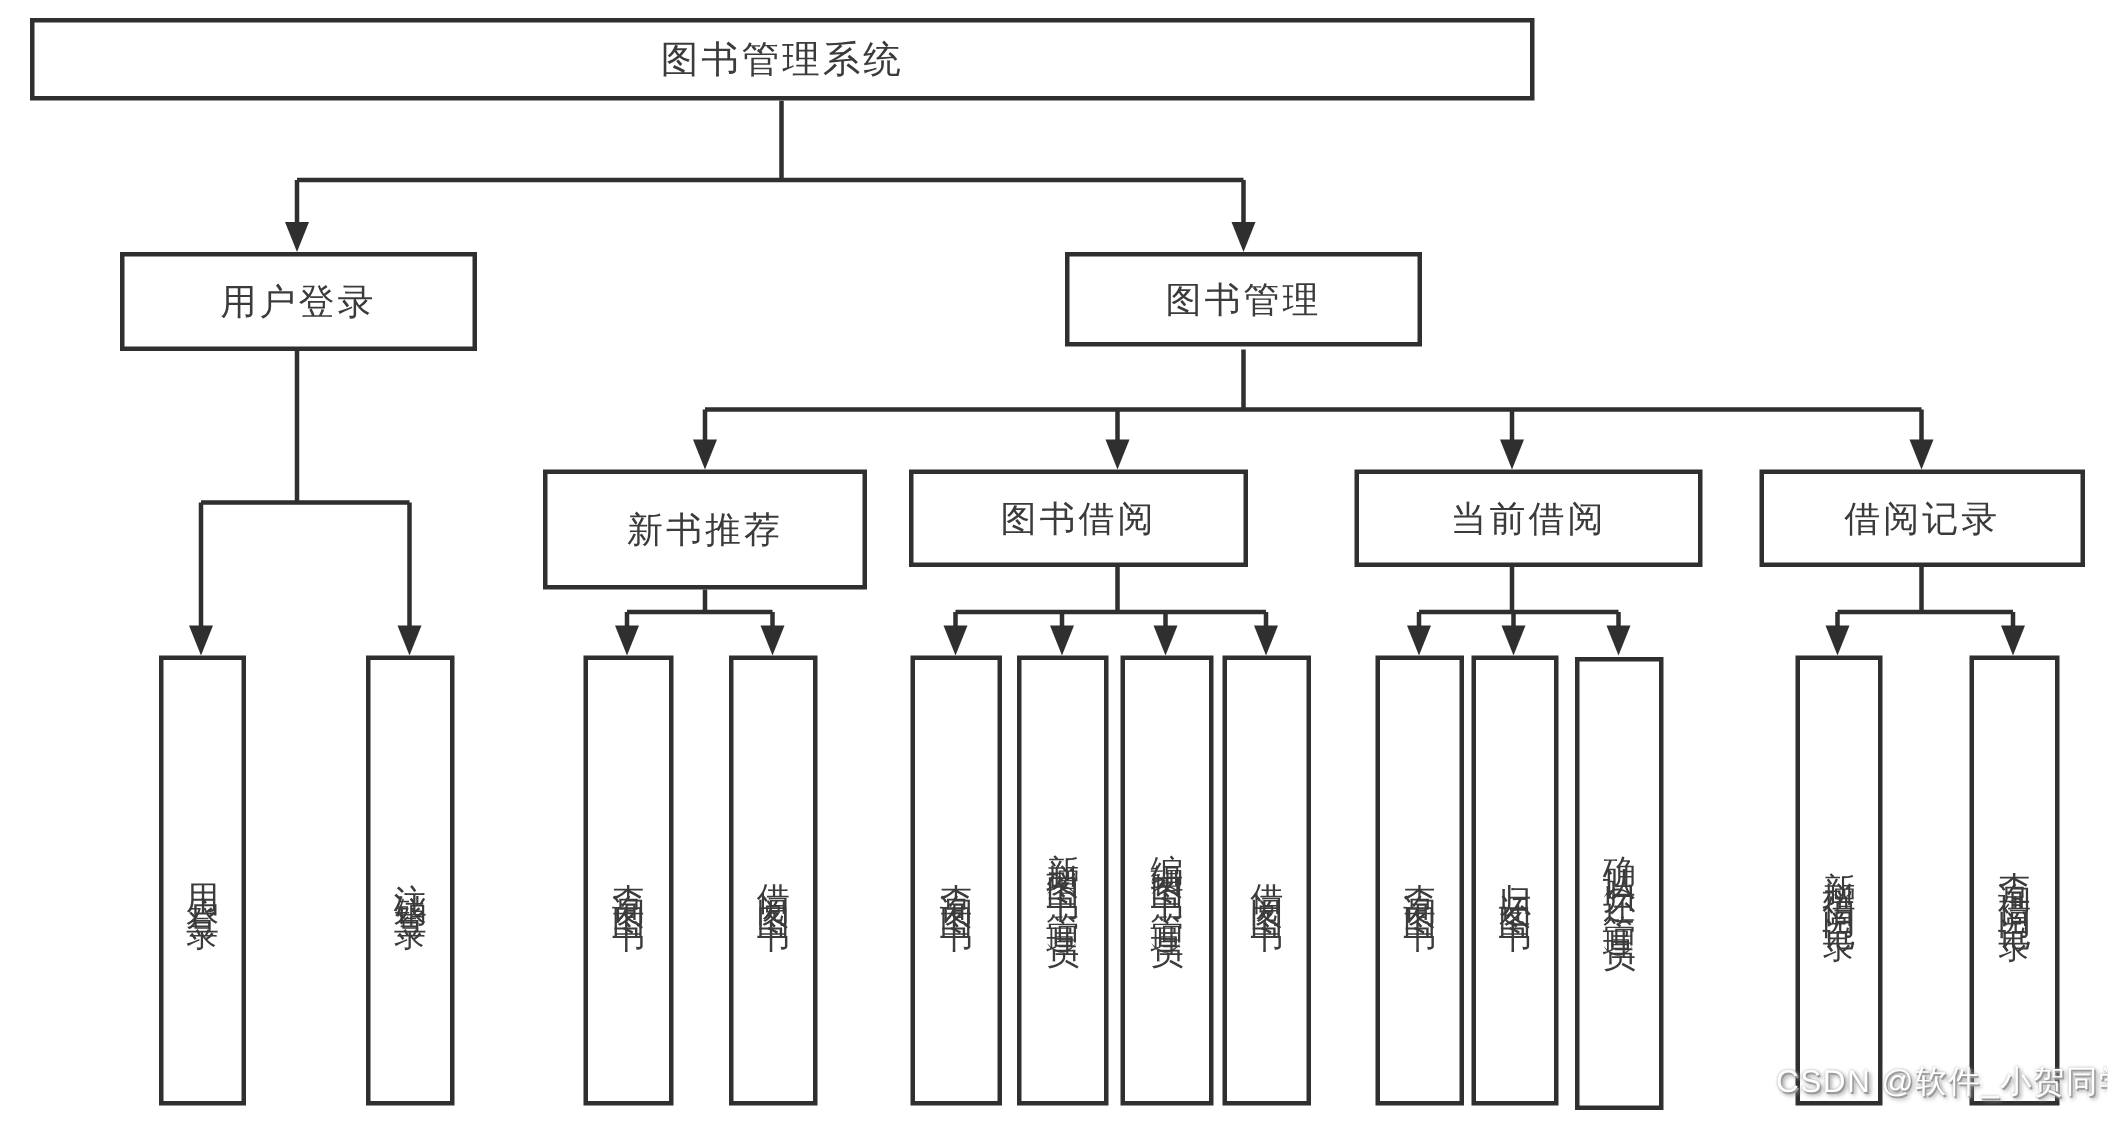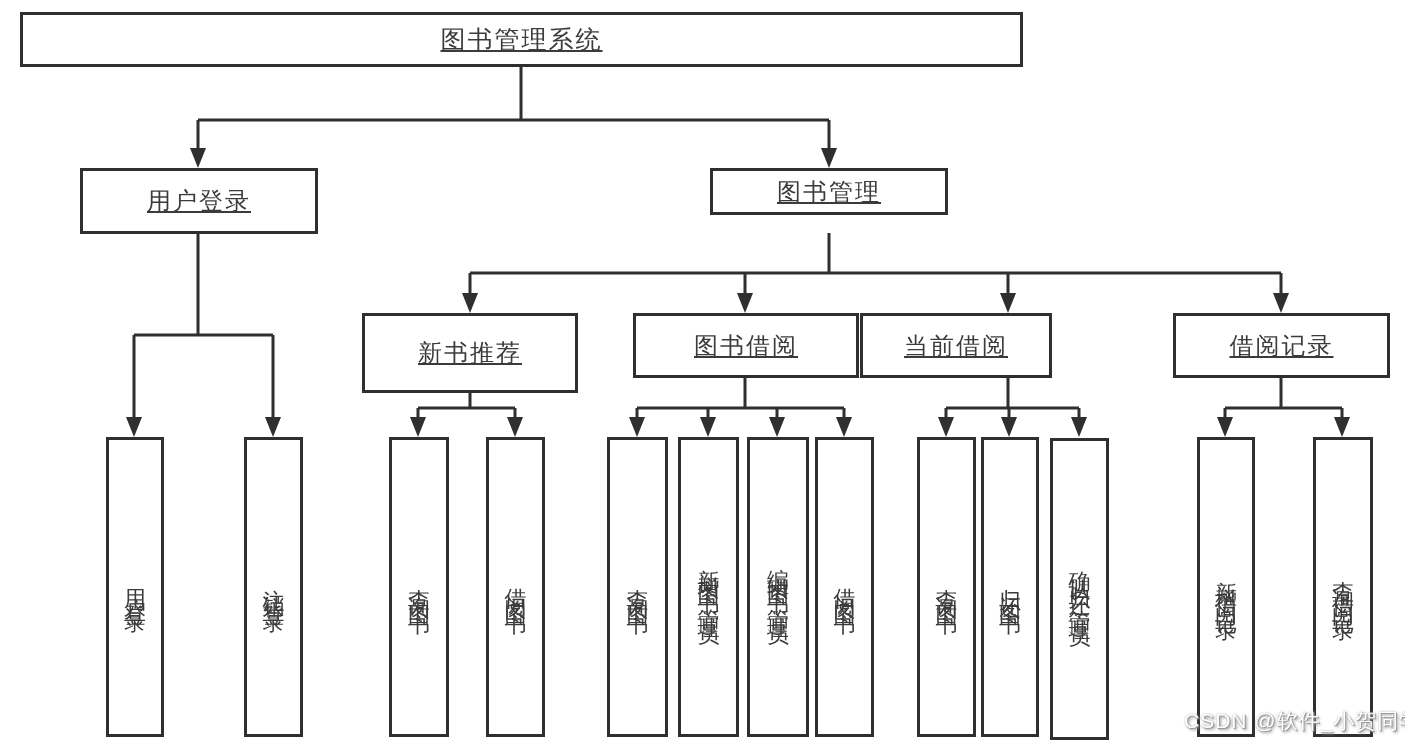--- a/index.html
+++ b/index.html
@@ -23,21 +23,20 @@
     border: 3px solid #2f2f2f;
     display: flex;
     align-items: center;
     justify-content: center;
     color: #3b3b3b;
   }
   .hlabel {
     font-size: 24px;
     letter-spacing: 2px;
     white-space: nowrap;
-    text-decoration: underline;
   }
   .node.root .hlabel { font-size: 25px; }
   .leaf .vtext {
     writing-mode: vertical-rl;
     text-orientation: mixed;
     font-size: 22px;
     letter-spacing: 8px;
     white-space: nowrap;
   }
   .watermark {
@@ -95,31 +94,31 @@
     </g>
   </svg>
 
   <div class="node root" style="left:20px; top:12px; width:1003px; height:55px;">
     <span class="hlabel">图书管理系统</span>
   </div>
 
   <div class="node" style="left:80px; top:168px; width:238px; height:66px;">
     <span class="hlabel">用户登录</span>
   </div>
-  <div class="node" style="left:710px; top:168px; width:238px; height:47px;">
+  <div class="node" style="left:710px; top:168px; width:238px; height:63px;">
     <span class="hlabel">图书管理</span>
   </div>
 
   <div class="node" style="left:362px; top:313px; width:216px; height:80px;">
     <span class="hlabel">新书推荐</span>
   </div>
-  <div class="node" style="left:633px; top:313px; width:226px; height:65px;text-align:center;">
+  <div class="node" style="left:606px; top:313px; width:226px; height:65px;text-align:center;">
     <span class="hlabel">图书借阅</span>
   </div>
-  <div class="node" style="left:860px; top:313px; width:192px; height:65px;">
+  <div class="node" style="left:903px; top:313px; width:232px; height:65px;">
     <span class="hlabel">当前借阅</span>
   </div>
   <div class="node" style="left:1173px; top:313px; width:217px; height:65px;">
     <span class="hlabel">借阅记录</span>
   </div>
 
   <div class="node leaf" style="left:106px; top:437px; width:58px; height:300px;">
     <span class="vtext">用户登录</span>
   </div>
   <div class="node leaf" style="left:244px; top:437px; width:59px; height:300px;">

